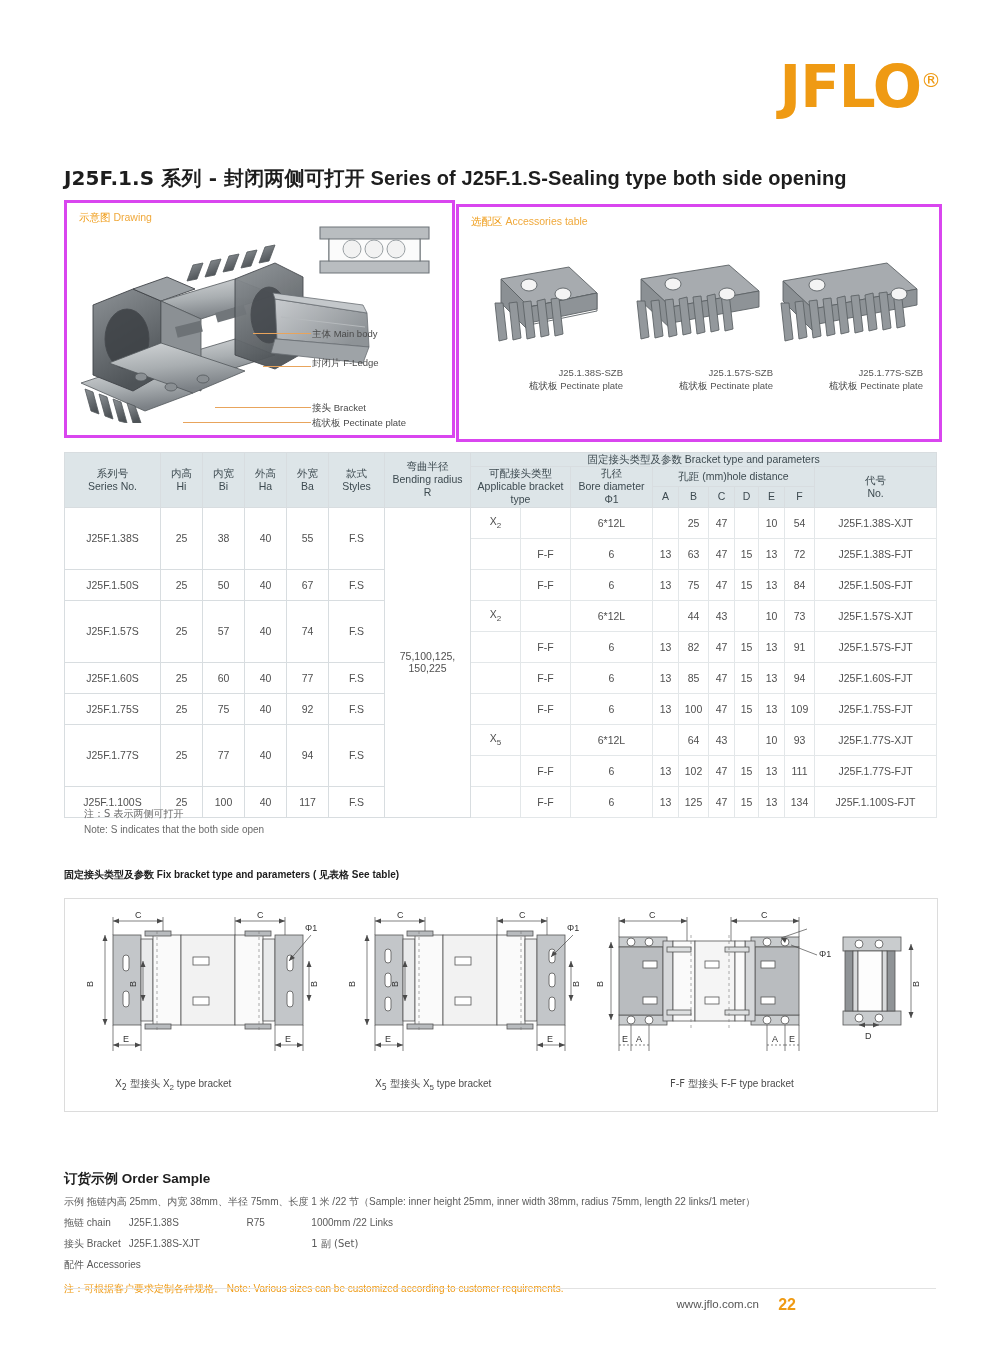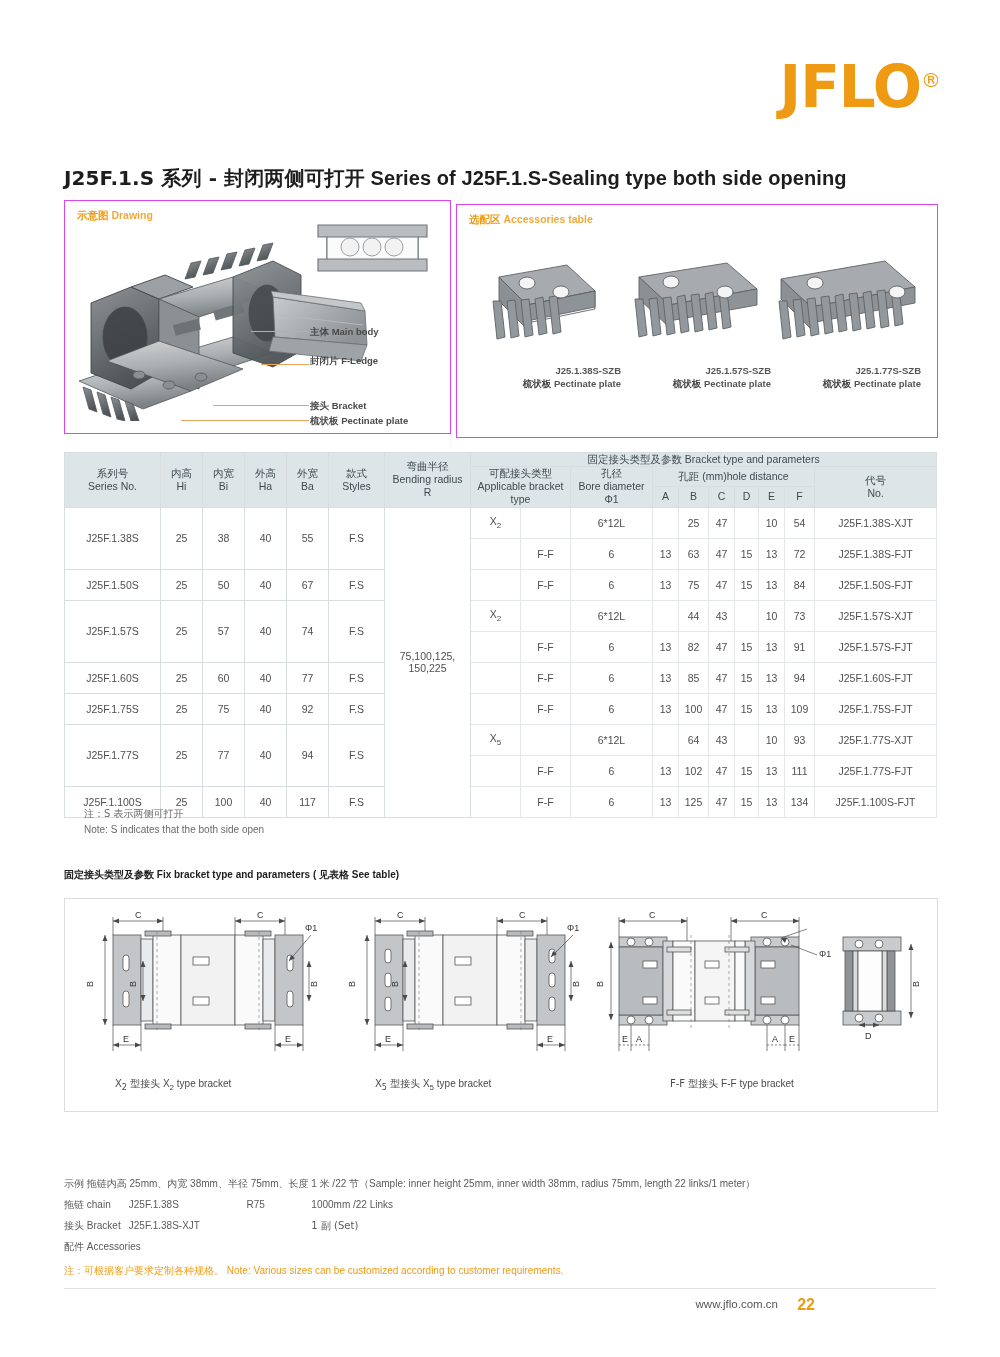--- a/index.html
+++ b/index.html
@@ -2,34 +2,34 @@
 <html><head>
 <meta charset="utf-8">
 <style>
   html,body{margin:0;padding:0;}
   body{
     width:1000px;height:1357px;background:#ffffff;
     font-family:"Liberation Sans","DejaVu Sans",sans-serif;
     color:#3b3b3b;-webkit-font-smoothing:antialiased;
     position:relative;overflow:hidden;
   }
-  .page{position:relative;width:856px;height:1357px;padding-left:19px;}
+  .page{position:relative;width:856px;height:1357px;}
 
   
   .header{position:absolute;left:0;top:0;width:1000px;height:150px;}
   .logo{position:absolute;right:60px;top:58px;font-size:58px;font-weight:bold;
         color:#ef9a13;letter-spacing:-1px;line-height:1;font-family:"DejaVu Sans",sans-serif;}
   .logo .reg{font-size:20px;vertical-align:super;font-weight:normal;}
 
   .title-row{position:absolute;left:64px;top:165px;width:880px;font-size:20px;
              font-weight:bold;color:#1d1d1d;letter-spacing:.1px;}
   .title-row .cn{font-family:"DejaVu Sans",sans-serif;}
 
   
-  .panel{position:absolute;border:1px solid #d946ef;background:#fff;font-weight:bold;}
+  .panel{position:absolute;border:3px solid #d946ef;background:#fff;}
   #drawing-panel{left:64px;top:200px;width:385px;height:232px;}
   #accessories-panel{left:456px;top:204px;width:480px;height:232px;}
   .panel-label{position:absolute;left:12px;top:8px;font-size:10.5px;color:#ef9a13;}
   .panel-label .en{color:#f0a93c;}
 
   
   .chain-art{position:absolute;left:8px;top:40px;width:300px;height:180px;}
   .xsec-art{position:absolute;left:245px;top:18px;width:125px;height:60px;}
 
   .callouts{position:absolute;left:245px;top:88px;width:140px;font-size:9.5px;color:#4a4a4a;}
@@ -866,20 +866,24 @@
       <span class="cn"><span>X</span><span class="sup">5</span><span> 型接头</span></span>
       <span><span>X</span><span class="sup">5</span><span> type bracket</span></span>
     </div>
     <div class="bk-cap" style="left:605px;">
       <span class="cn">F-F 型接头</span>
       <span>F-F type bracket</span>
     </div>
   </div>
 
   <div class="order-sect">
+    <div class="order-title">
+      <span class="cn">订货示例</span>
+      <span>Order Sample</span>
+    </div>
     <div class="order-line cn">示例  拖链内高 25mm、内宽 38mm、半径 75mm、长度 1 米 /22 节（Sample: inner height 25mm, inner width 38mm, radius 75mm, length 22 links/1 meter）</div>
 
     <div class="order-line">
       <span class="lbl"><span class="cn">拖链</span>
       <span>chain</span></span>
       <span class="v1">J25F.1.38S</span>
       <span class="v2">R75</span>
       <span>1000mm /22 Links</span>
     </div>
 

